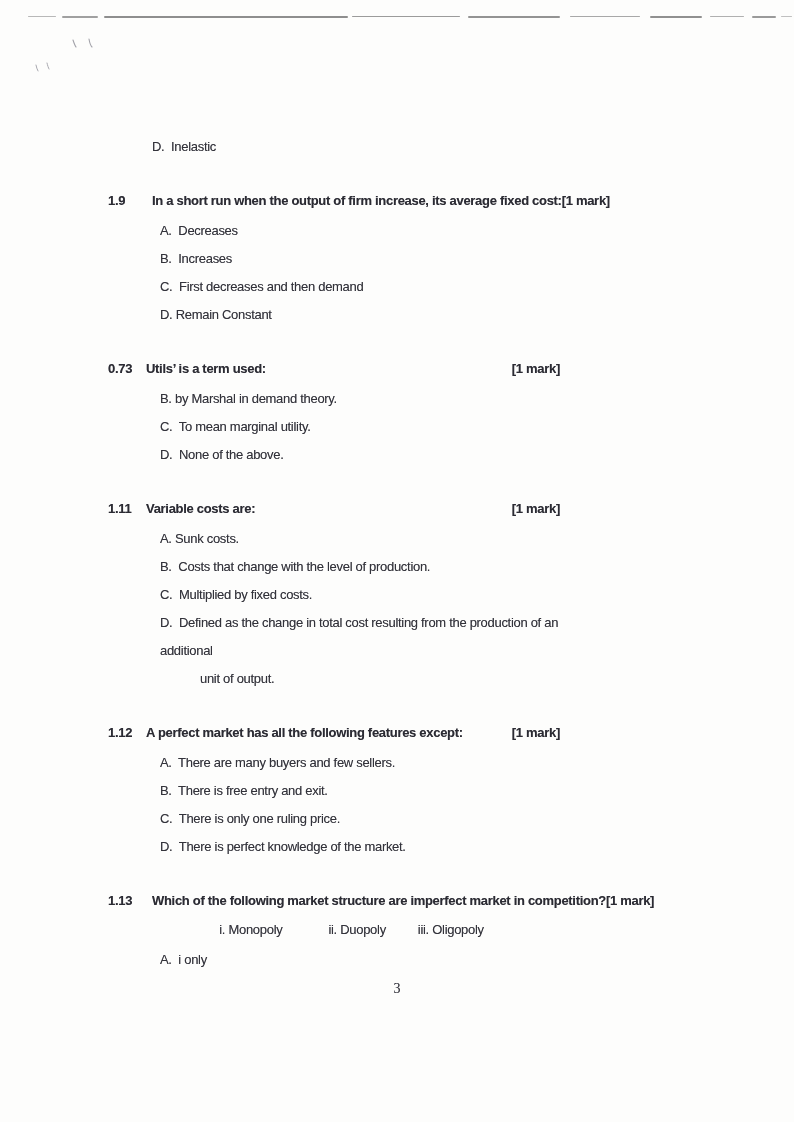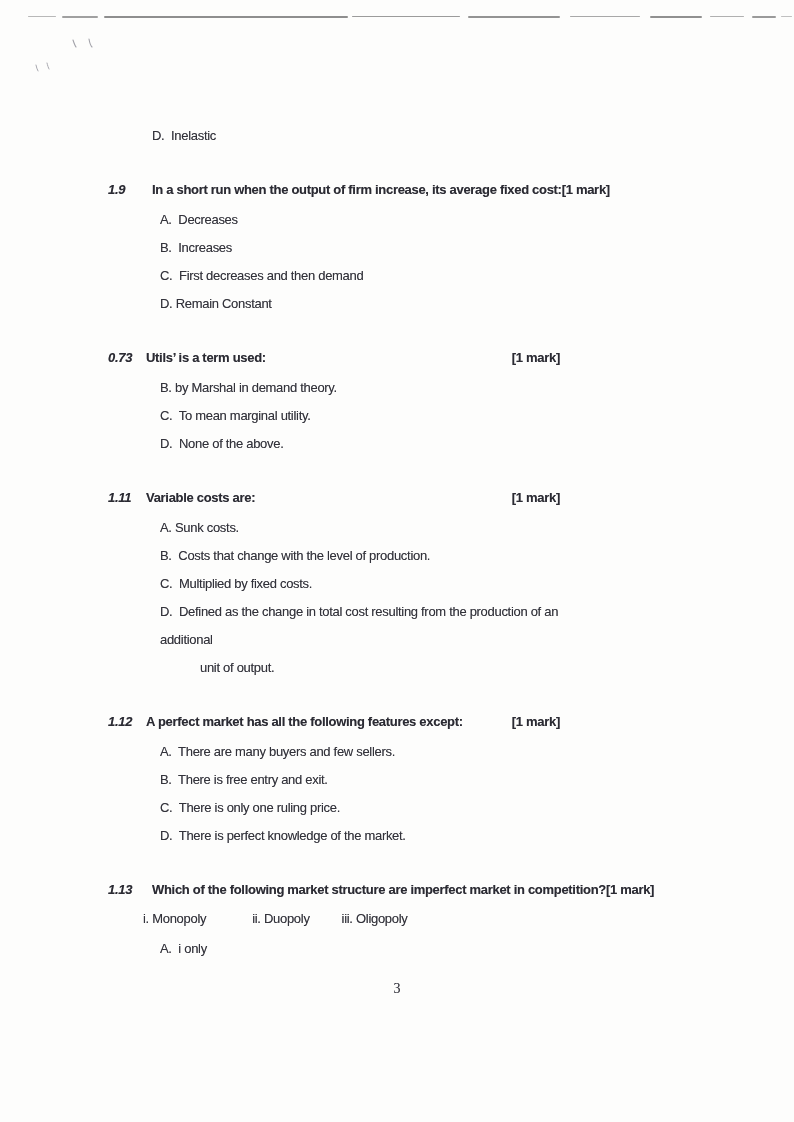--- a/index.html
+++ b/index.html
@@ -13,33 +13,33 @@
     font-size:13px; letter-spacing:-0.3px;
     text-shadow:0 0 0.5px rgba(45,45,55,0.45);
   }
 
   
   .scan-seg { position:absolute; top:16px; height:2px; background:#949494; border-radius:1px; }
 
   
   .pen-mark { position:absolute; opacity:0.75; }
 
-  .content { position:absolute; left:0; top:0; width:698px; padding:1px 138px 0 108px; }
+  .content { position:absolute; left:0; top:0; width:698px; padding:12px 138px 0 108px; }
 
   .stray-line { margin-top:121px; margin-left:44px; line-height:28px; white-space:pre-wrap; }
 
   .question { margin-top:26px; }
   .q-head { display:flex; align-items:flex-start; font-weight:bold; line-height:28px; color:#2b2b33; white-space:pre; }
-  .q-num { min-width:38px;font-style:italic; }
+  .q-num { min-width:38px; }
   .question:first-child .q-num, .question:last-child .q-num { min-width:44px; }
   .q-text { white-space:pre; }
   .q-mark { margin-left:auto; white-space:pre; }
   .question.mark-inline .q-mark { margin-left:0; }
 
-  .q-sub { display:flex; margin-left:35px; line-height:29px; white-space:pre; }
+  .q-sub { display:flex; margin-left:35px; line-height:29px; white-space:pre;justify-content:center; }
   .q-sub span:nth-child(1) { margin-right:46px; }
   .q-sub span:nth-child(2) { margin-right:32px; }
 
   .q-options { margin-top:2px; }
   .q-option { margin-left:52px; line-height:28px; white-space:pre-wrap; }
   .q-cont { margin-left:92px; line-height:28px; white-space:pre-wrap; }
 
   .page-number {
     position:absolute; top:981px; left:0; width:794px;
     text-align:center; font-family:"Liberation Serif",serif;

